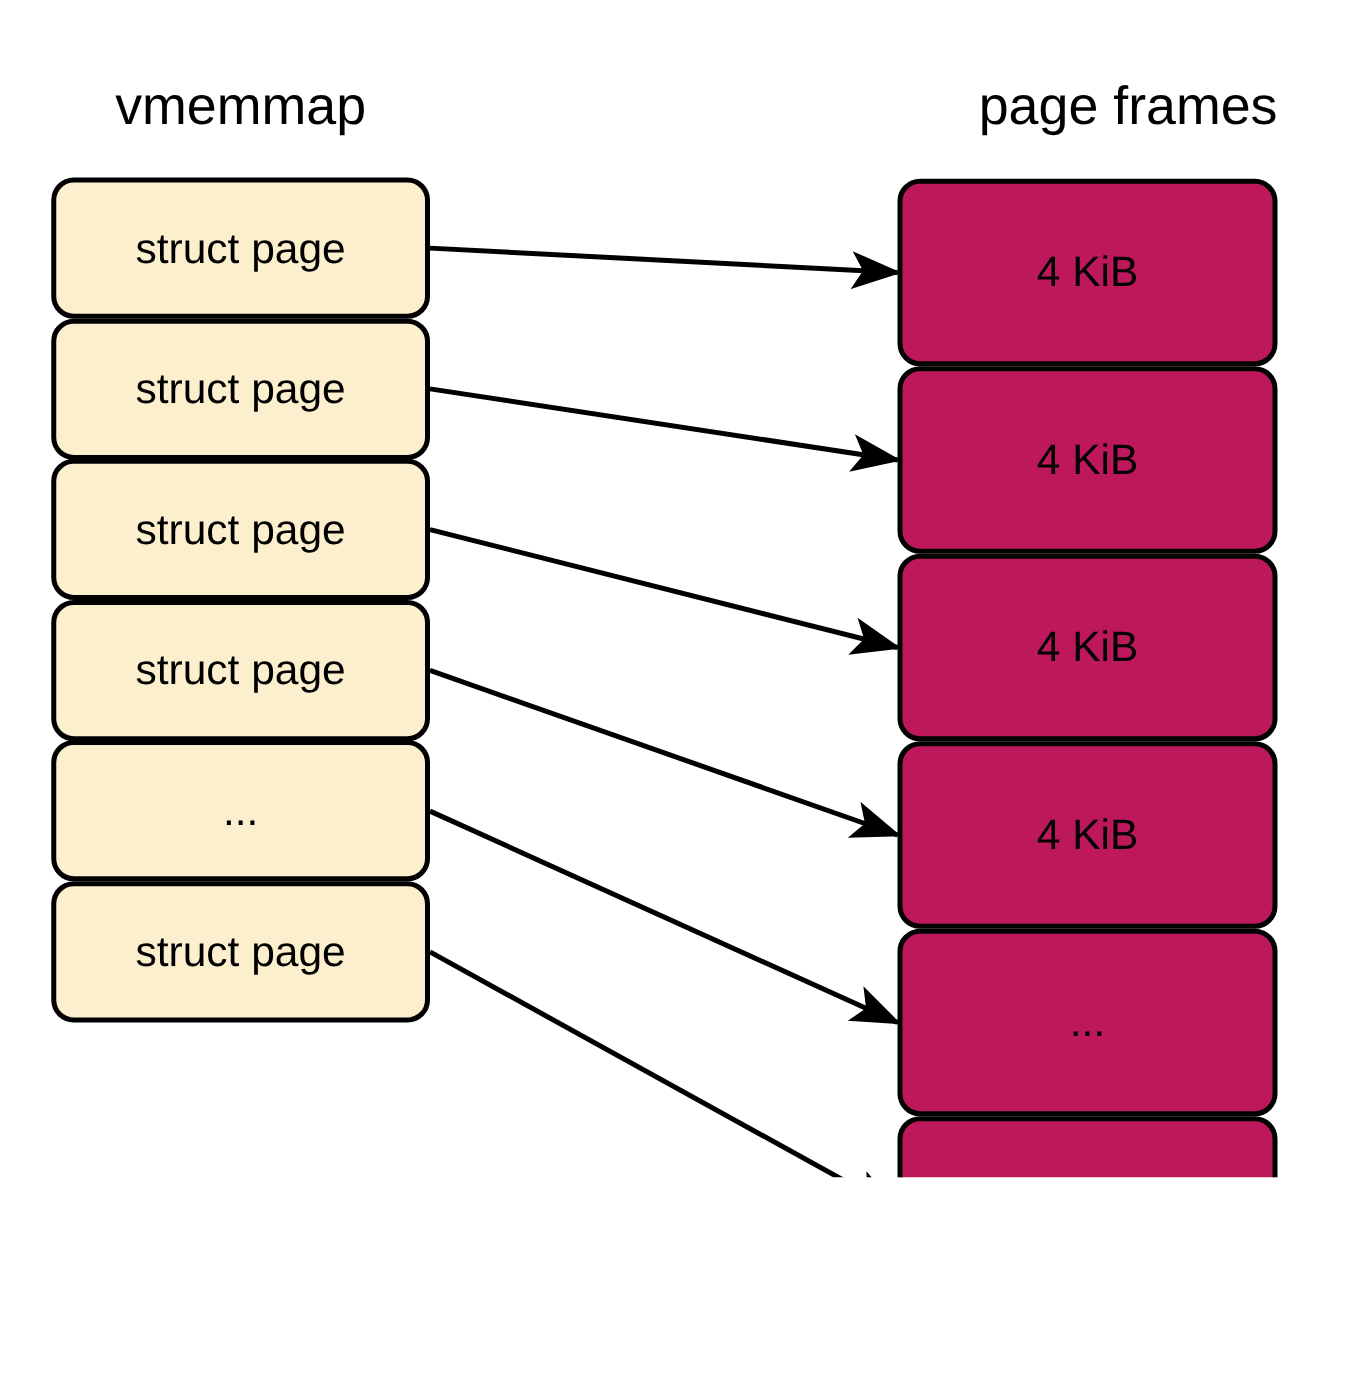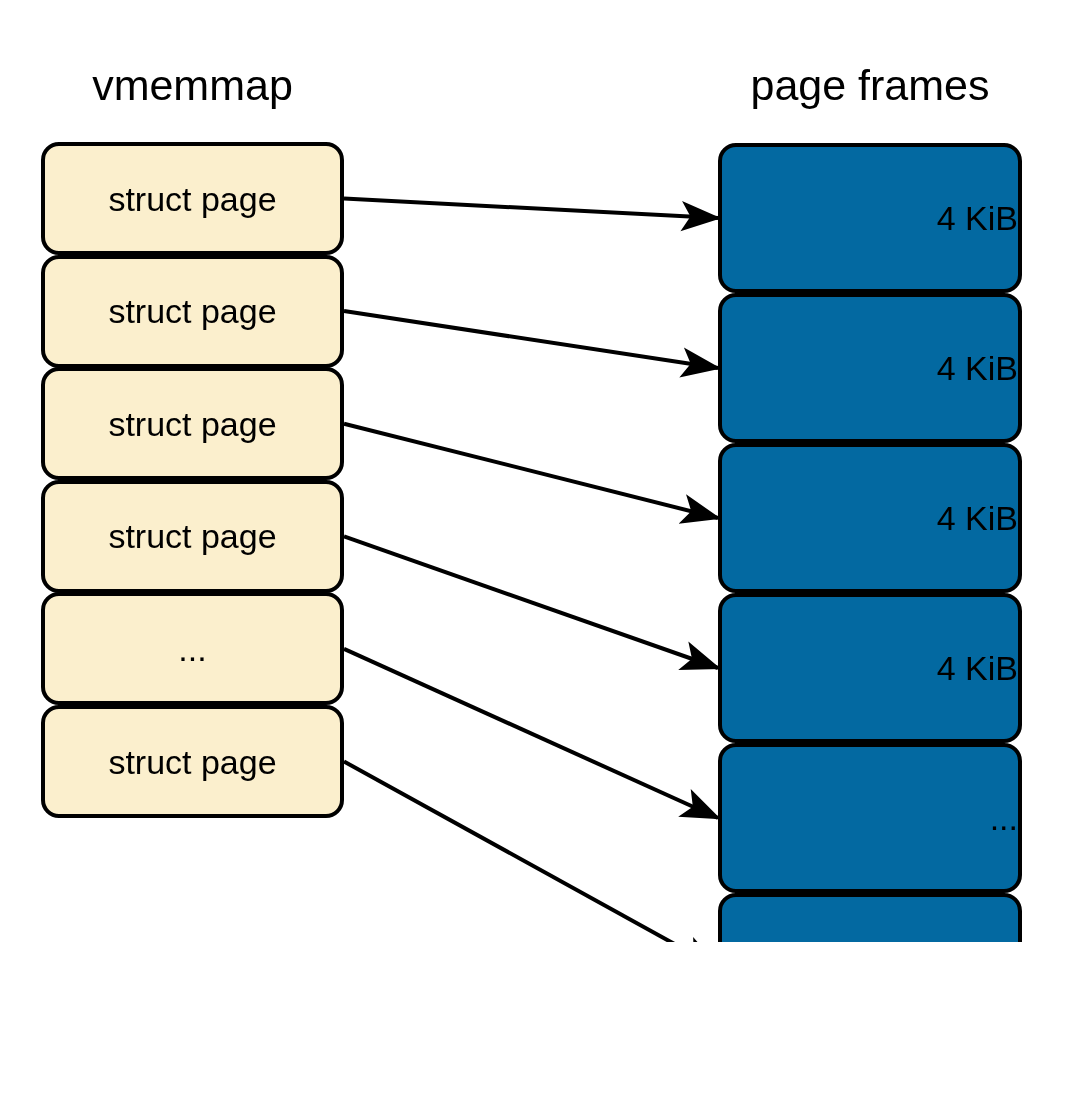--- a/index.html
+++ b/index.html
@@ -28,20 +28,21 @@
   }
   #title-vmemmap {
     left: 41px;
     width: 303px;
     top: 64px;
   }
   #title-pageframes {
     left: 718px;
     width: 304px;
     top: 64px;
+    text-align: right;
   }
   .column {
     position: absolute;
   }
   #col-vmemmap {
     left: 41px;
     top: 142px;
     width: 303px;
   }
   #col-pageframes {
@@ -62,23 +63,22 @@
     font-size: 34px;
     color: #000000;
     line-height: 1;
   }
   #col-vmemmap .node {
     background: #fbefcd;
     height: 113px;
     justify-content: center;
   }
   #col-pageframes .node {
-    background: #0369a1;
+    background: #be185d;
     height: 150px;
-    justify-content: flex-end;
   }
   .node-label {
     pointer-events: none;
   }
   #arrow-layer {
     position: absolute;
     left: 0;
     top: 0;
     width: 1080px;
     height: 1118px;

